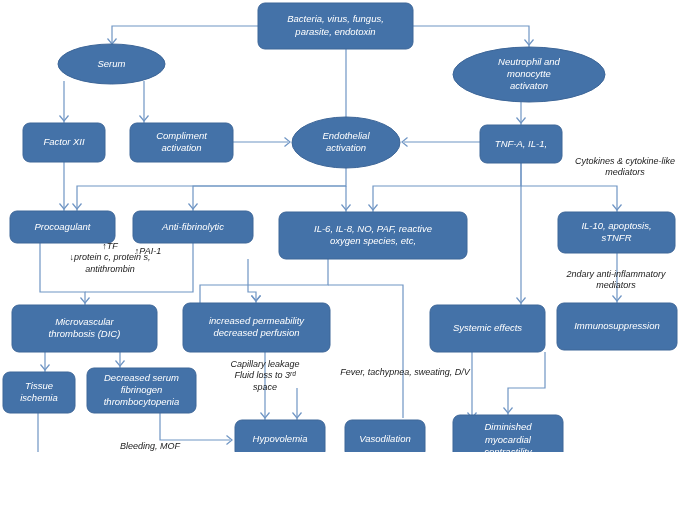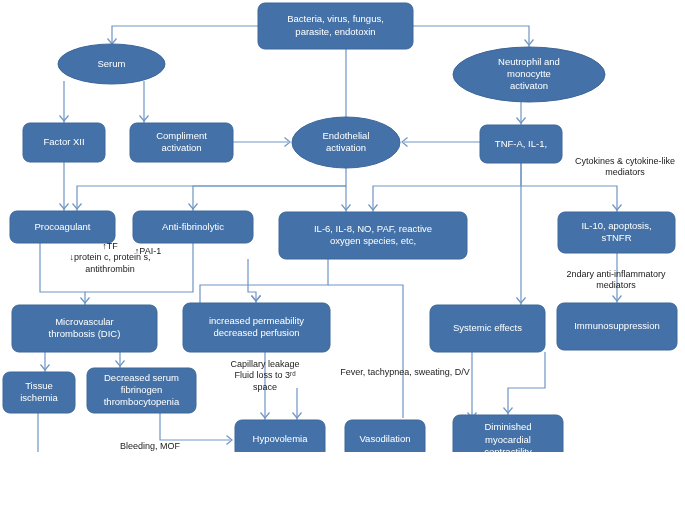--- a/index.html
+++ b/index.html
@@ -1,17 +1,17 @@
 <!DOCTYPE html>
 <html><head>
 <meta charset="utf-8">
 <style>
   html,body{margin:0;padding:0;background:#ffffff;}
   #stage{position:relative;width:685px;height:452px;overflow:hidden;
-         font-family:"Liberation Sans",sans-serif;background:#fff;}
+         font-family:"Liberation Sans",sans-serif;background:#fff;font-style:italic;}
   svg{position:absolute;left:0;top:0;width:685px;height:532px;}
   .node-label{fill:#ffffff;font-family:"Liberation Sans",sans-serif;
               text-anchor:middle;dominant-baseline:middle;}
   .edge-label{fill:#1a1a1a;font-family:"Liberation Sans",sans-serif;
               text-anchor:middle;dominant-baseline:middle;}
   .shape{fill:#4472a8;stroke:#3d6698;stroke-width:1;}
   .conn{stroke:#6f95c4;stroke-width:1.2;fill:none;}
   .conn-head{fill:none;stroke:#6f95c4;stroke-width:1.2;}
 </style>
 </head>

